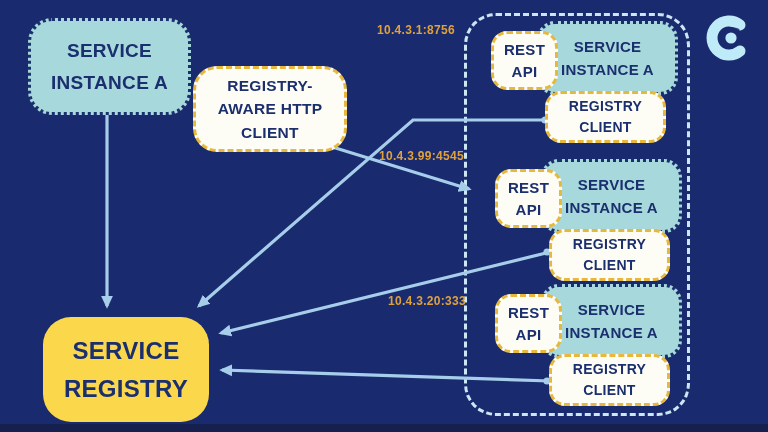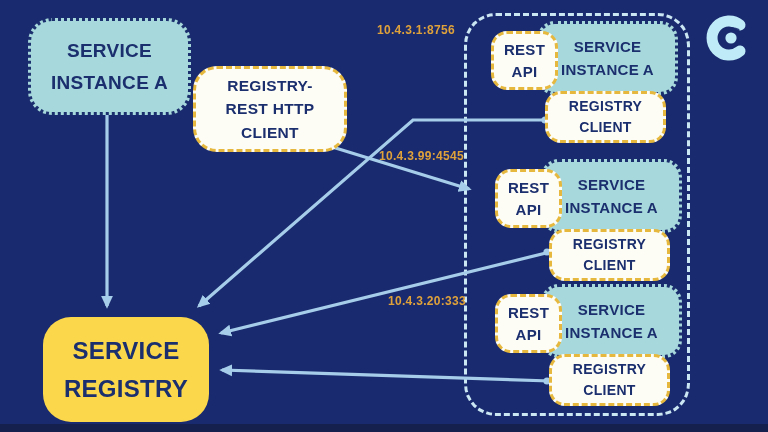--- a/index.html
+++ b/index.html
@@ -75,21 +75,21 @@
     </g>
   </svg>
 
   <div class="box teal" id="main-instance">
     <span>SERVICE</span>
     <span>INSTANCE A</span>
   </div>
 
   <div class="box whitebox" id="client">
     <span>REGISTRY-</span>
-    <span>REST HTTP</span>
+    <span>AWARE HTTP</span>
     <span>CLIENT</span>
   </div>
 
   <div class="box yellowbox" id="registry">
     <span>SERVICE</span>
     <span>REGISTRY</span>
   </div>
 
   <div class="group g1">
     <div class="box teal instance">

